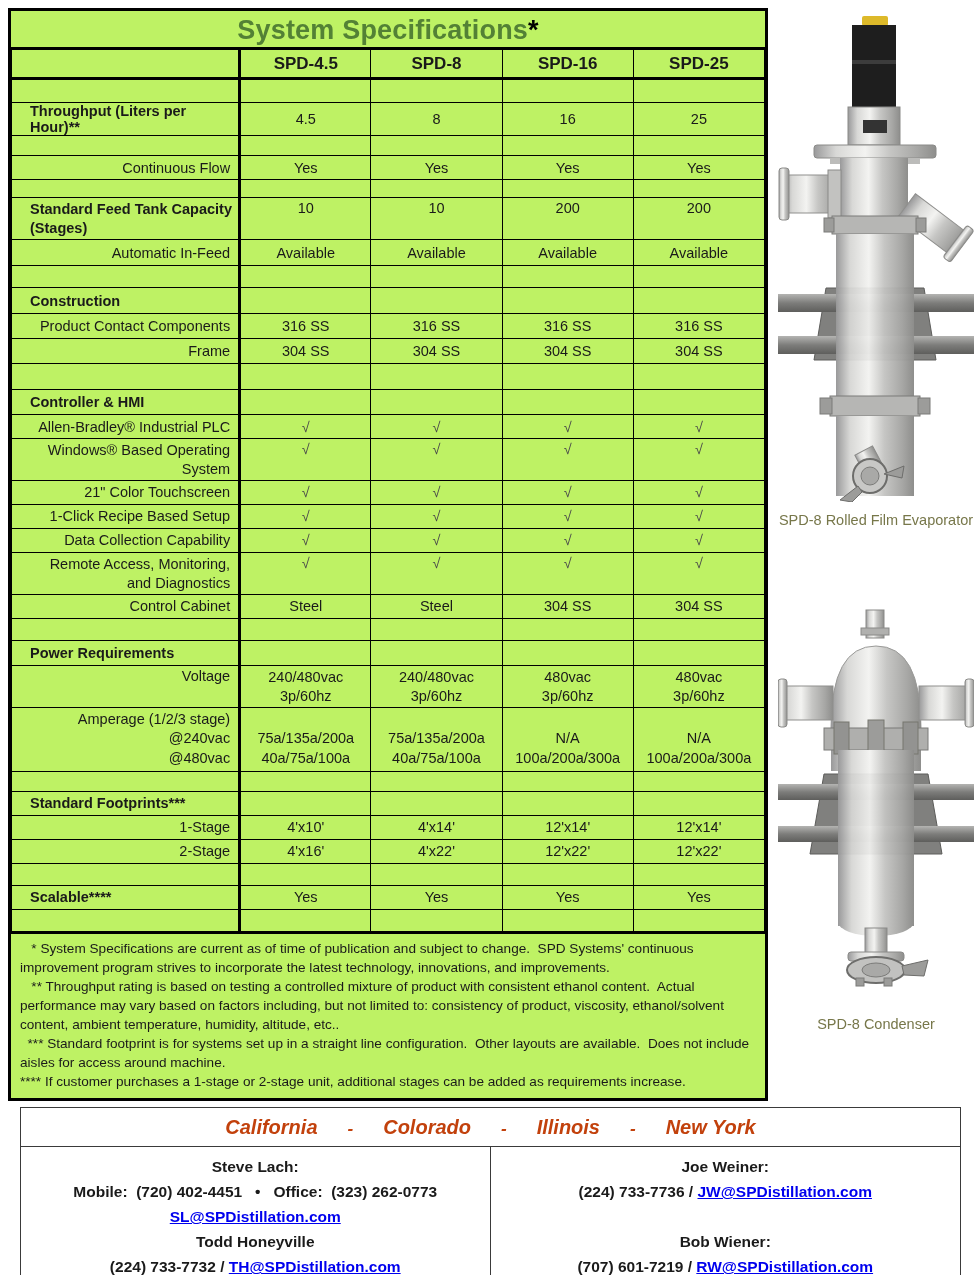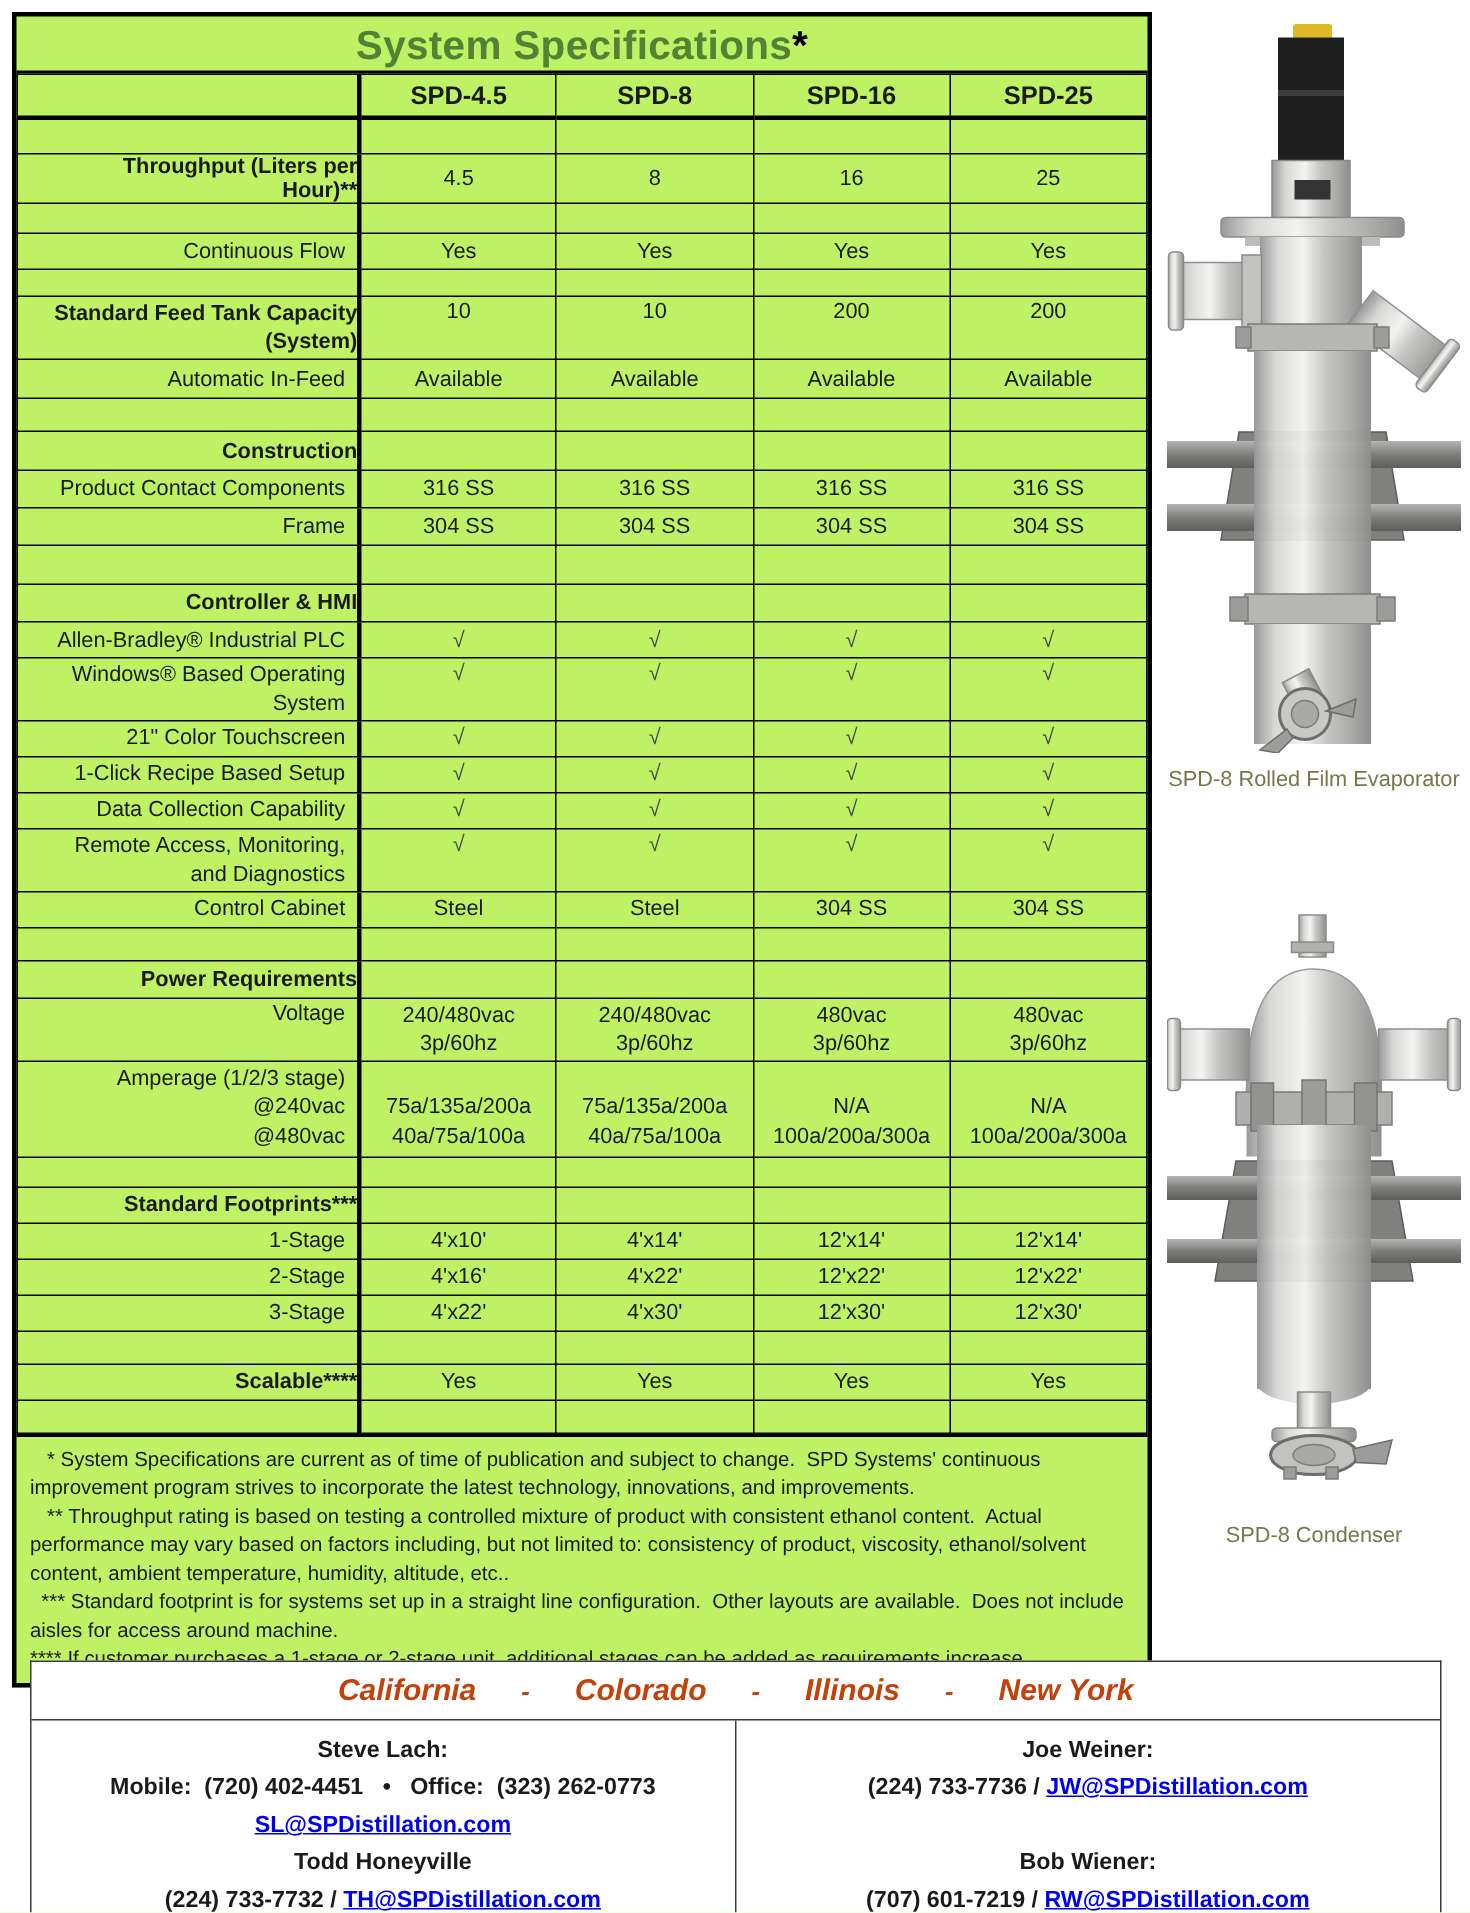--- a/index.html
+++ b/index.html
@@ -11,21 +11,21 @@
   .spec-card { position:absolute; left:8px; top:8px; width:760px; border:3px solid #000; background:#bef264; }
   .title-row { height:38px; line-height:38px; text-align:center; border-bottom:2px solid #000;
                font-size:27px; font-weight:bold; color:#538135; letter-spacing:0.2px; }
   .title-row .star { color:#000; font-weight:bold; }
   table.spec { width:100%; border-collapse:collapse; table-layout:fixed; }
   table.spec th, table.spec td { border:1px solid #000; font-size:14.5px; overflow:hidden; }
   table.spec thead th { height:29px; font-size:17px; font-weight:bold; text-align:center;
                         border-bottom:3px solid #000; }
   table.spec thead th.labhead { border-right:3px solid #000; }
   td.lab { border-right:3px solid #000 !important; vertical-align:middle; }
-  td.lab.al { text-align:right; padding-left:18px; }
+  td.lab.al { text-align:left; padding-left:18px; }
   td.lab.ar { text-align:right; padding-right:8px; }
   td.lab.b { font-weight:bold; }
   td.val { text-align:center; vertical-align:middle; }
   tr.top td { vertical-align:top; padding-top:2px; }
   .ln { min-height:1.34em; line-height:1.34em; }
   .check { font-size:15px; color:#4a4a4a; }
   .footnotes { border-top:2px solid #000; padding:5px 9px 7px 9px; font-size:13.6px; line-height:1.4; }
   .fn { white-space:pre-wrap; }
 
   
@@ -105,21 +105,21 @@
           <tr style="height: 18px;">
             <td class="lab ar"></td>
             <td class="val"></td>
             <td class="val"></td>
             <td class="val"></td>
             <td class="val"></td>
           </tr>
           <tr class="top" style="height: 42px;">
             <td class="lab b al">
               <div class="ln">Standard Feed Tank Capacity</div>
-              <div class="ln">(System)</div>
+              <div class="ln">(Stages)</div>
             </td>
             <td class="val">10</td>
             <td class="val">10</td>
             <td class="val">200</td>
             <td class="val">200</td>
           </tr>
           <tr style="height: 26px;">
             <td class="lab ar">Automatic In-Feed</td>
             <td class="val">Available</td>
             <td class="val">Available</td>
@@ -303,27 +303,20 @@
             <td class="val">4'x14'</td>
             <td class="val">12'x14'</td>
             <td class="val">12'x14'</td>
           </tr>
           <tr style="height: 24px;">
             <td class="lab ar">2-Stage</td>
             <td class="val">4'x16'</td>
             <td class="val">4'x22'</td>
             <td class="val">12'x22'</td>
             <td class="val">12'x22'</td>
-          </tr>
-          <tr style="height: 24px;">
-            <td class="lab ar">3-Stage</td>
-            <td class="val">4'x22'</td>
-            <td class="val">4'x30'</td>
-            <td class="val">12'x30'</td>
-            <td class="val">12'x30'</td>
           </tr>
           <tr style="height: 22px;">
             <td class="lab ar"></td>
             <td class="val"></td>
             <td class="val"></td>
             <td class="val"></td>
             <td class="val"></td>
           </tr>
           <tr style="height: 24px;">
             <td class="lab b al">Scalable****</td>

